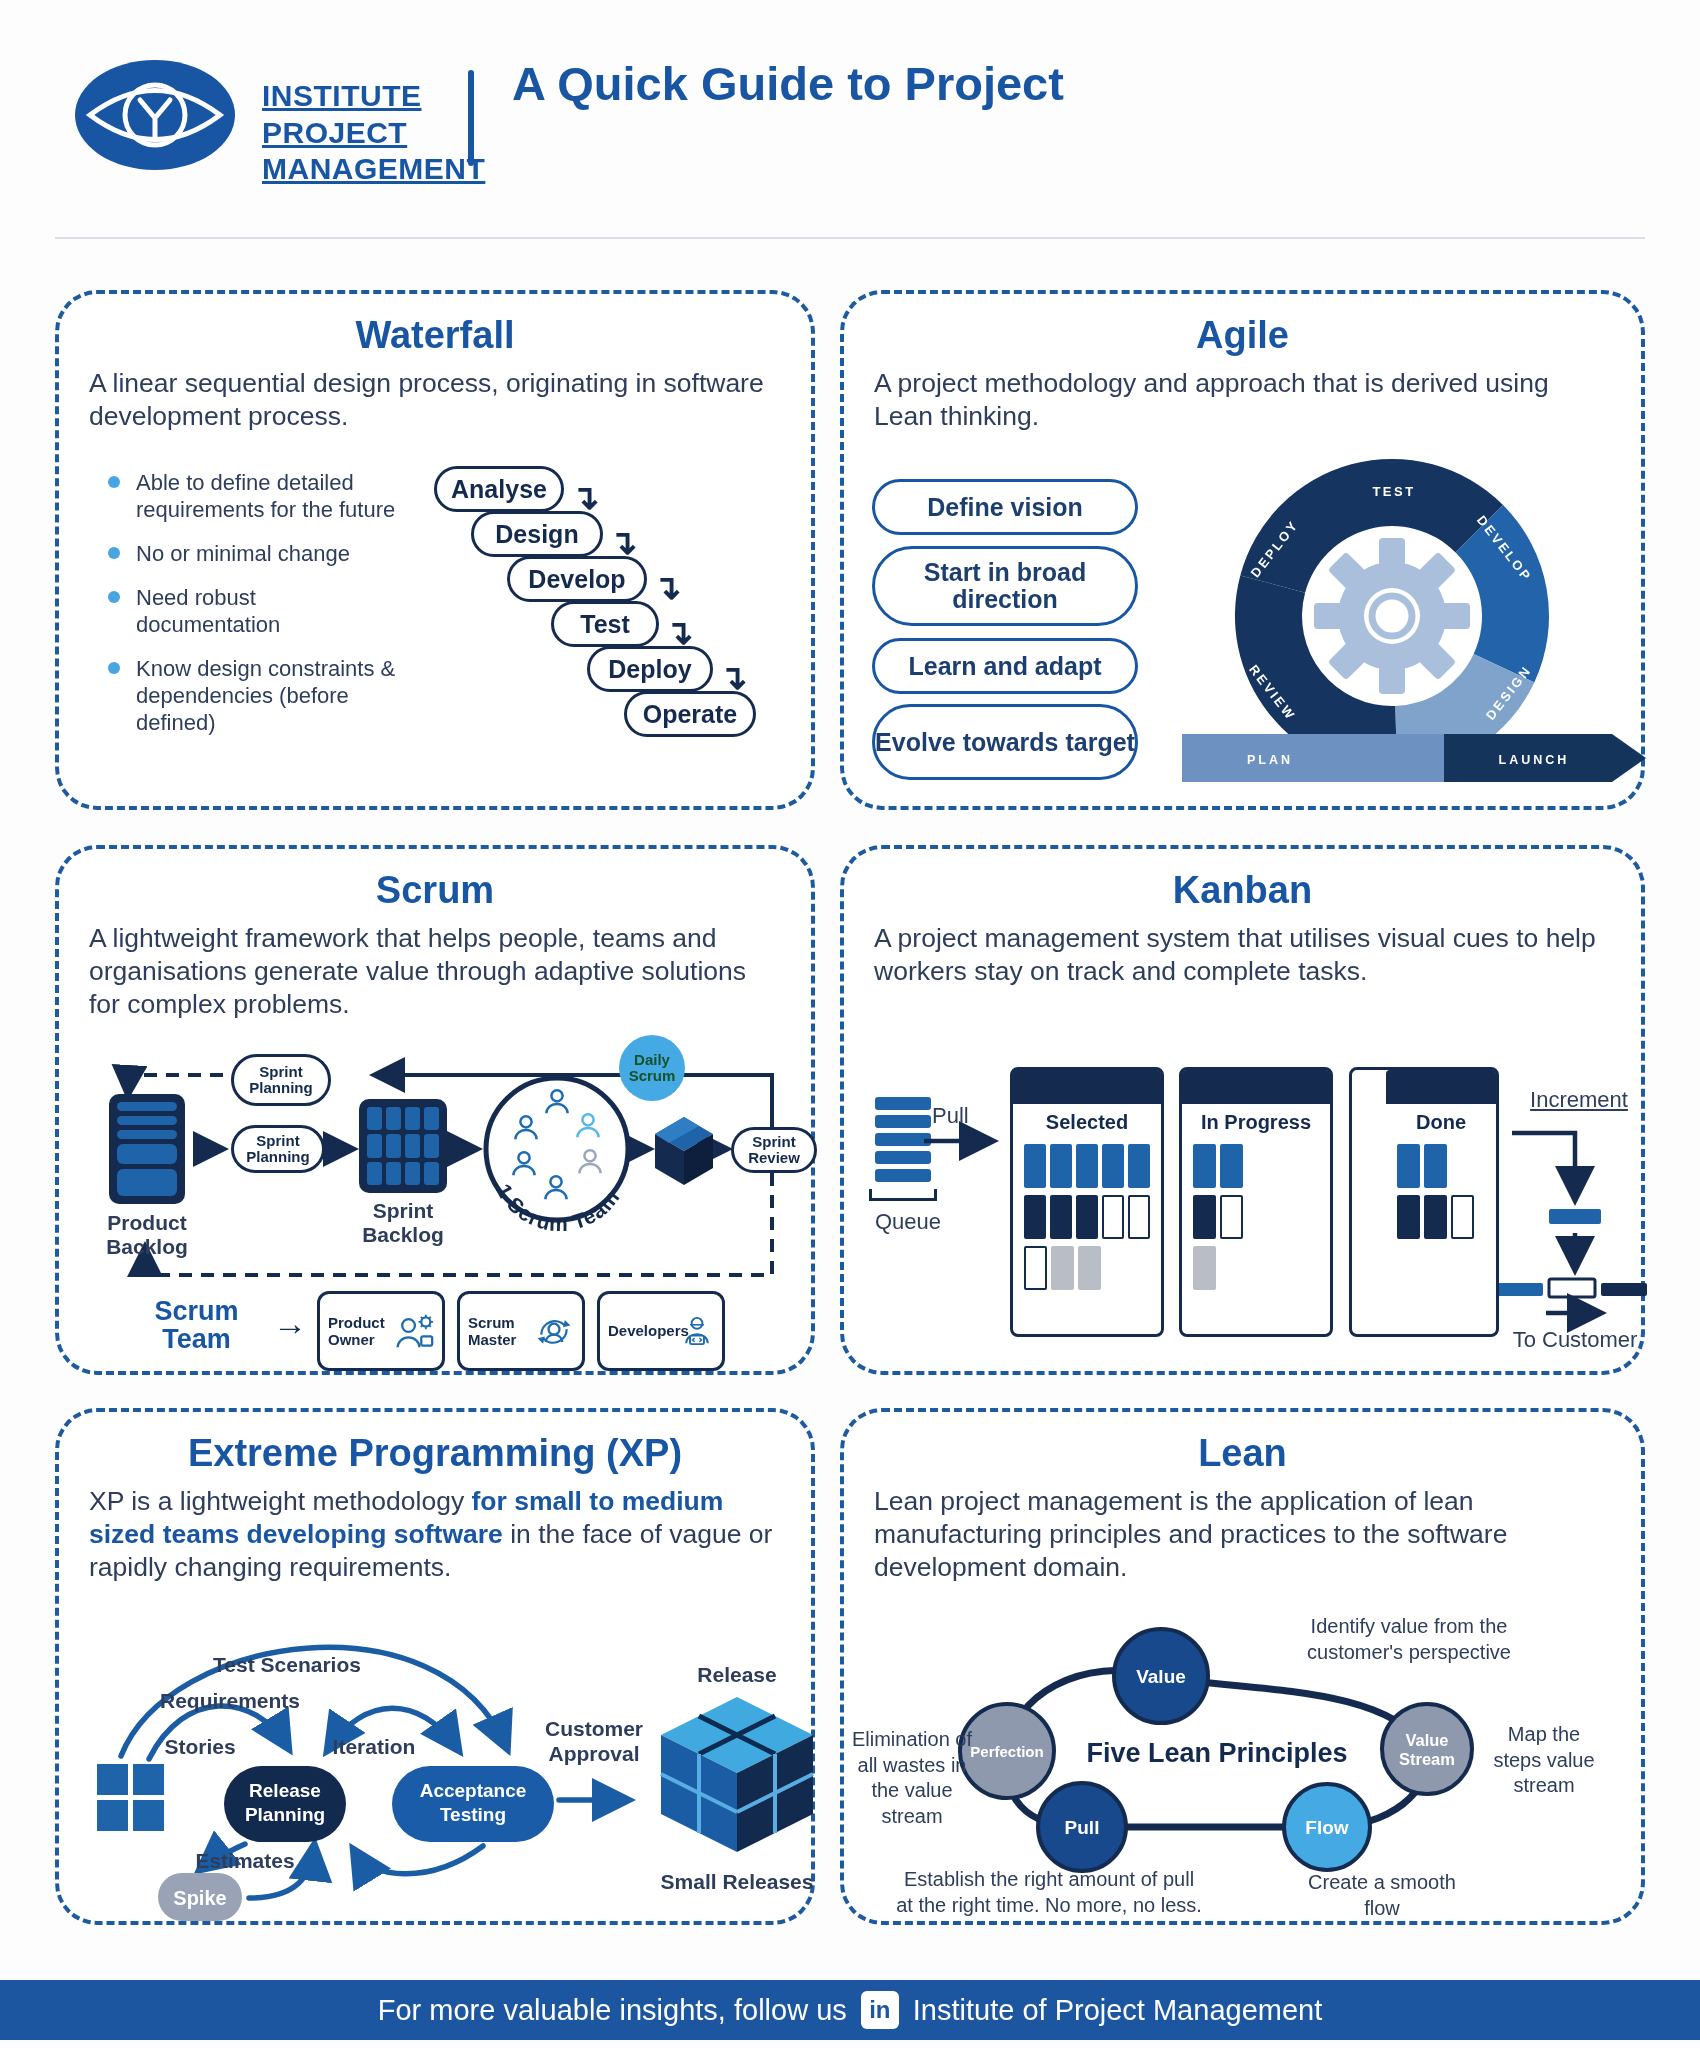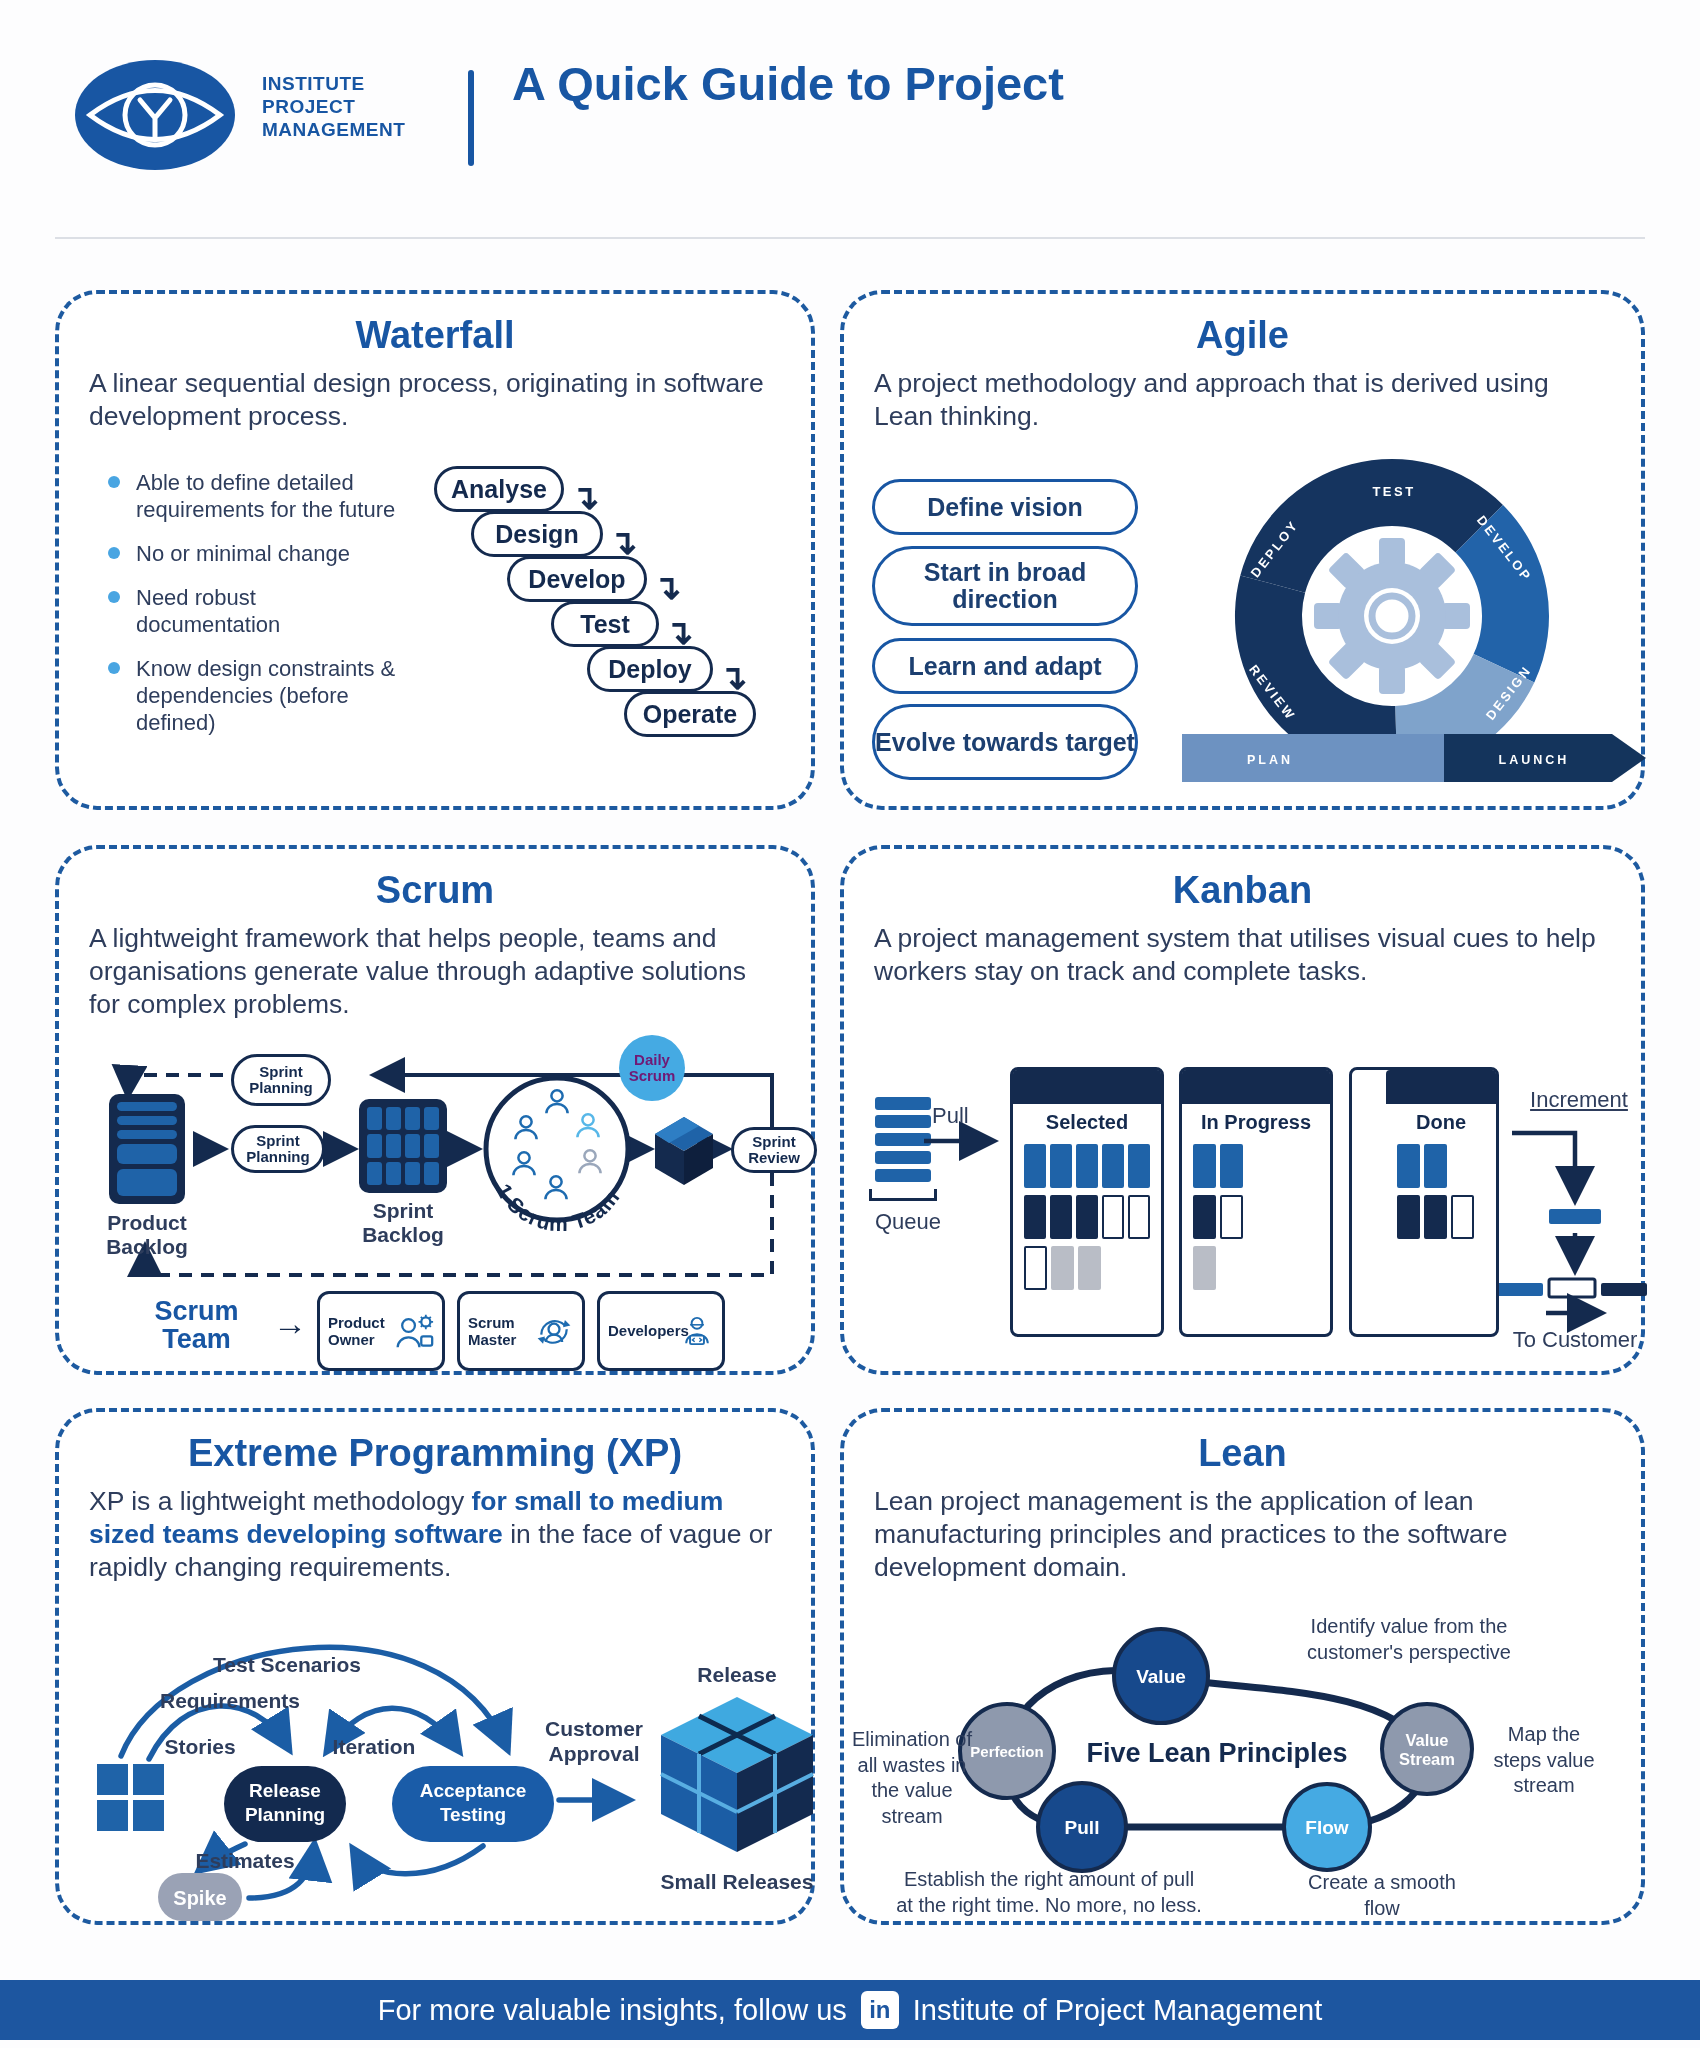--- a/index.html
+++ b/index.html
@@ -6,22 +6,22 @@
     --head:#1856a3; --body:#2e3d5c; --navy:#142a4e; --mid:#1f63a8;
     --lblue:#45aae3; --steel:#6d92c1; --steel2:#7fa3cb; --gear:#a9bfdc;
     --gray:#9aa2b5; --cardgray:#b9bdc6; --dash:#1d5aa0; --footer:#1d56a0;
   }
   *{margin:0;padding:0;box-sizing:border-box;}
   body{background:#fff;}
   .canvas{position:relative;width:1700px;height:2048px;background:#fdfdfe;
     font-family:"Liberation Sans",sans-serif;color:var(--body);overflow:hidden;}
   
   .logo-svg{position:absolute;left:70px;top:58px;}
-  .brand{position:absolute;left:262px;top:72px;font-weight:bold;font-size:19px;
-    line-height:1.22;color:var(--head);letter-spacing:.5px;}
+  .brand{position:absolute;left:262px;top:78px;font-weight:bold;font-size:30px;
+    line-height:1.22;color:var(--head);letter-spacing:.5px;text-decoration:underline;}
   .brand-div{position:absolute;left:468px;top:70px;width:6px;height:96px;background:var(--head);border-radius:3px;}
   .main-title{position:absolute;left:512px;top:58px;font-weight:bold;font-size:47px;
     line-height:1.12;color:var(--head);}
   .head-rule{position:absolute;left:55px;top:237px;width:1590px;height:2px;background:#dcdfe5;}
   
   .panel{position:absolute;border:4px dashed var(--dash);border-radius:42px;background:#fff;}
   .p-wf{left:55px;top:290px;width:760px;height:520px;}
   .p-ag{left:840px;top:290px;width:805px;height:520px;}
   .p-sc{left:55px;top:845px;width:760px;height:530px;}
   .p-kb{left:840px;top:845px;width:805px;height:530px;}
@@ -65,21 +65,21 @@
   .pb-icon{position:absolute;left:50px;top:245px;width:76px;height:110px;background:var(--navy);
     border-radius:10px;display:flex;flex-direction:column;gap:5px;padding:8px;z-index:2;}
   .pb-icon i{display:block;background:var(--mid);border-radius:6px;}
   .pb-b1{height:9px;} .pb-b2{height:9px;} .pb-b3{height:9px;} .pb-b4{height:20px;} .pb-b5{flex:1;}
   .icon-label{position:absolute;text-align:center;font-size:21px;font-weight:bold;color:var(--body);line-height:1.15;z-index:2;}
   .sb-icon{position:absolute;left:300px;top:250px;width:88px;height:94px;background:var(--navy);border-radius:10px;
     display:grid;grid-template-columns:repeat(4,1fr);gap:4px;padding:8px;z-index:2;}
   .sb-icon i{background:var(--mid);border-radius:3px;}
   .team-wrap{position:absolute;left:424px;top:226px;z-index:2;}
   .daily-badge{position:absolute;left:560px;top:186px;width:66px;height:66px;border-radius:50%;
-    background:var(--lblue);color:#701a75;font-size:15px;font-weight:bold;line-height:1.1;
+    background:var(--lblue);color:#14532d;font-size:15px;font-weight:bold;line-height:1.1;
     display:flex;flex-direction:column;align-items:center;justify-content:center;z-index:3;}
   .sc-cube{position:absolute;left:594px;top:266px;z-index:2;}
   .sc-teamrow-label{position:absolute;left:70px;top:448px;width:135px;text-align:center;
     font-size:27px;font-weight:bold;color:var(--head);line-height:1.05;}
   .sc-teamrow-arrow{position:absolute;left:214px;top:455px;font-size:34px;font-weight:bold;color:var(--navy);}
   .role-box{position:absolute;top:442px;width:128px;height:80px;border:3px solid var(--navy);border-radius:12px;
     background:#fff;display:flex;align-items:center;gap:6px;padding:6px 8px;}
   .role-box .rlabel{width:66px;font-size:15px;font-weight:bold;color:var(--navy);line-height:1.15;}
   .rb0{left:258px;} .rb1{left:398px;} .rb2{left:538px;}
   

